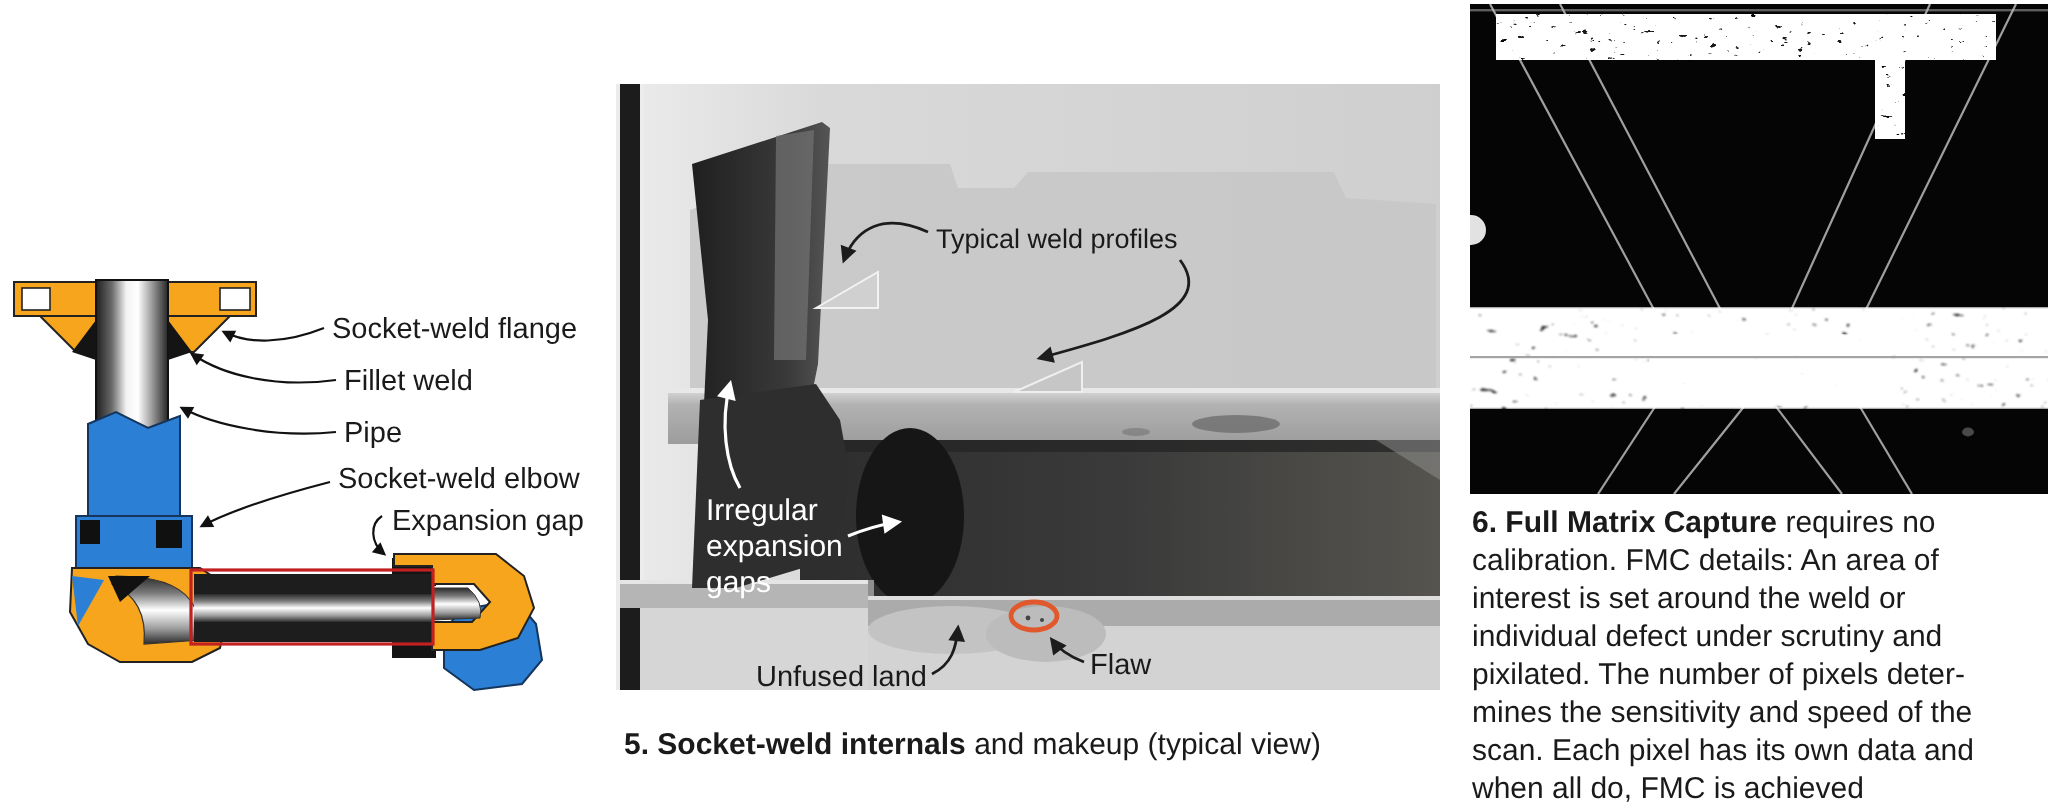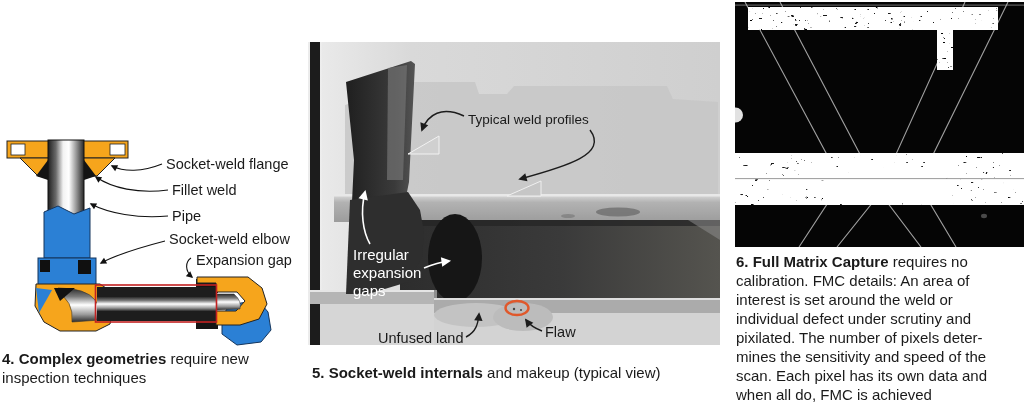--- a/index.html
+++ b/index.html
@@ -91,25 +91,20 @@
 
     <g font-size="14.5" fill="#1a1a1a">
       <text x="166" y="169">Socket-weld flange</text>
       <text x="172" y="195">Fillet weld</text>
       <text x="172" y="221">Pipe</text>
       <text x="169" y="244">Socket-weld elbow</text>
       <text x="196" y="265">Expansion gap</text>
     </g>
   </svg>
 
-  <div class="cap" style="left:2px;top:350px;width:300px">
-    <b>4. Complex geometries</b>
-    <span class="pre">require new
-inspection techniques</span>
-  </div>
 
   <svg class="panel" style="left:308px;top:42px" width="412" height="303" viewBox="0 0 412 303">
     <defs>
       <linearGradient id="wall" x1="0" y1="0" x2="1" y2="0">
         <stop offset="0" stop-color="#ececec"></stop>
           <stop offset="0.25" stop-color="#d9d9d9"></stop>
         <stop offset="1" stop-color="#cfcfcf"></stop>
       </linearGradient>
       <linearGradient id="fitg" x1="0" y1="0" x2="1" y2="0">
         <stop offset="0" stop-color="#1f1f1f"></stop>

